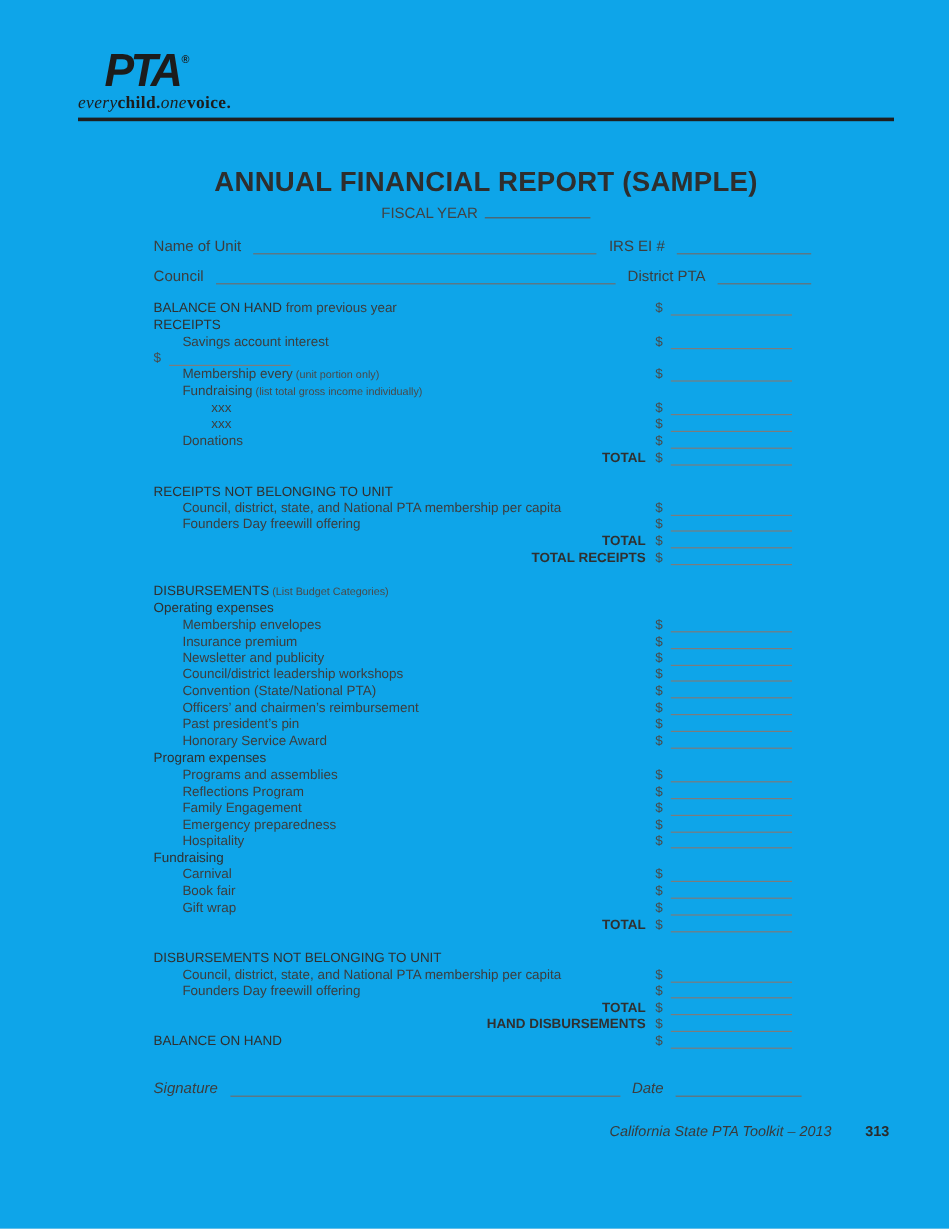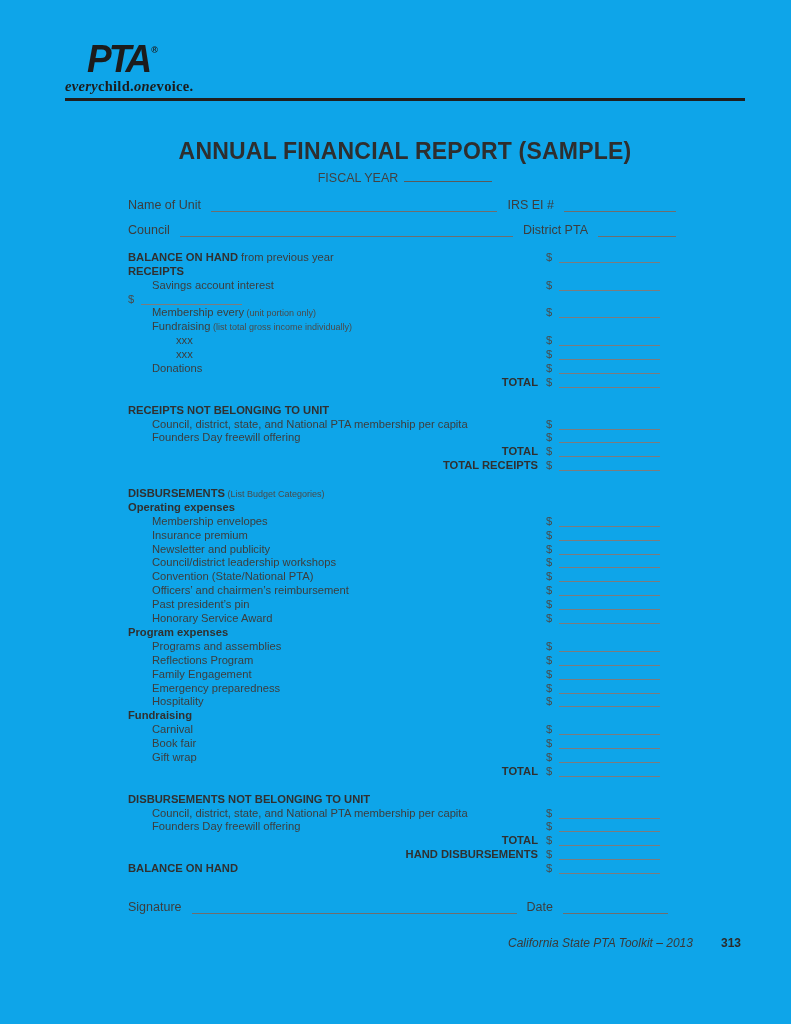--- a/index.html
+++ b/index.html
@@ -21,48 +21,48 @@
     margin-left:22px;
     transform:scaleY(1.05);
     display:inline-block;
   }
   .brand .rmark { font-size:9px; font-style:normal; letter-spacing:0; vertical-align:18px; margin-left:2px; }
   .tagline {
     font-family:"Liberation Serif","DejaVu Serif",serif;
     font-size:14.5px; color:#1c1c1c; letter-spacing:0.3px;
     margin-top:1px;
   }
-  .tagline .it { font-style:italic; font-weight:bold; }
+  .tagline .it { font-style:italic; font-weight:normal; }
   .tagline .bd { font-weight:bold; }
   .header-rule { height:3px; background:#1f1f1f; margin-top:3px; width:680px; }
   
   .title-block { position:absolute; top:138px; left:65px; width:680px; text-align:center; }
   .doc-title { font-size:23px; font-weight:bold; color:#2e2e2e; letter-spacing:0.2px; }
   .doc-subtitle { font-size:12.5px; margin-top:5px; color:#424242; }
   .fy-line { display:inline-block; width:88px; border-bottom:1.5px solid #5a5a5a; height:11px; margin-left:6px; }
   
   .meta { position:absolute; top:198px; left:128px; width:548px; font-size:12.5px; }
   .meta-row { display:flex; align-items:flex-end; margin-bottom:11px; white-space:nowrap; }
   .fill { border-bottom:1.2px solid #6e6e6e; height:13px; display:inline-block; }
   .fill.grow { flex:1; margin:0 10px 0 10px; }
   .w112 { width:112px; } .w78 { width:78px; } .w105 { width:105px; }
   
   .form { position:absolute; top:249px; left:128px; width:532px; font-size:11.2px; }
   .frow { display:flex; align-items:flex-end; height:13.9px; white-space:nowrap; }
   .flabel { flex:1; overflow:hidden; }
   .ind1 { padding-left:24px; } .ind2 { padding-left:48px; }
-  .b { font-weight:bold; color:#303030; }
+  .b { font-weight:normal; color:#303030; }
   .sm { font-size:9px; color:#4a4a4a; }
   .fright { display:flex; align-items:flex-end; }
   .total-lab { font-weight:bold; color:#303030; margin-right:8px; }
   .dollar { width:13px; color:#4a4a4a; }
   .aline { width:101px; border-bottom:1.1px solid #7c7c7c; height:12px; display:inline-block; }
   .spacer { height:13.9px; }
   
-  .sig { position:absolute; top:900px; left:128px; width:540px; font-size:12.5px; }
+  .sig { position:absolute; top:900px; left:128px; width:540px; font-size:12.5px;font-style:italic; }
   
   .footer {
     position:absolute; top:936px; right:50px;
     font-size:12px; display:flex; align-items:flex-start;
   }
   .footer-text { font-style:italic; color:#3a3a3a; }
   .page-num { font-weight:bold; margin-left:28px; color:#2b2b2b; }
 </style>
 </head>
 <body>

